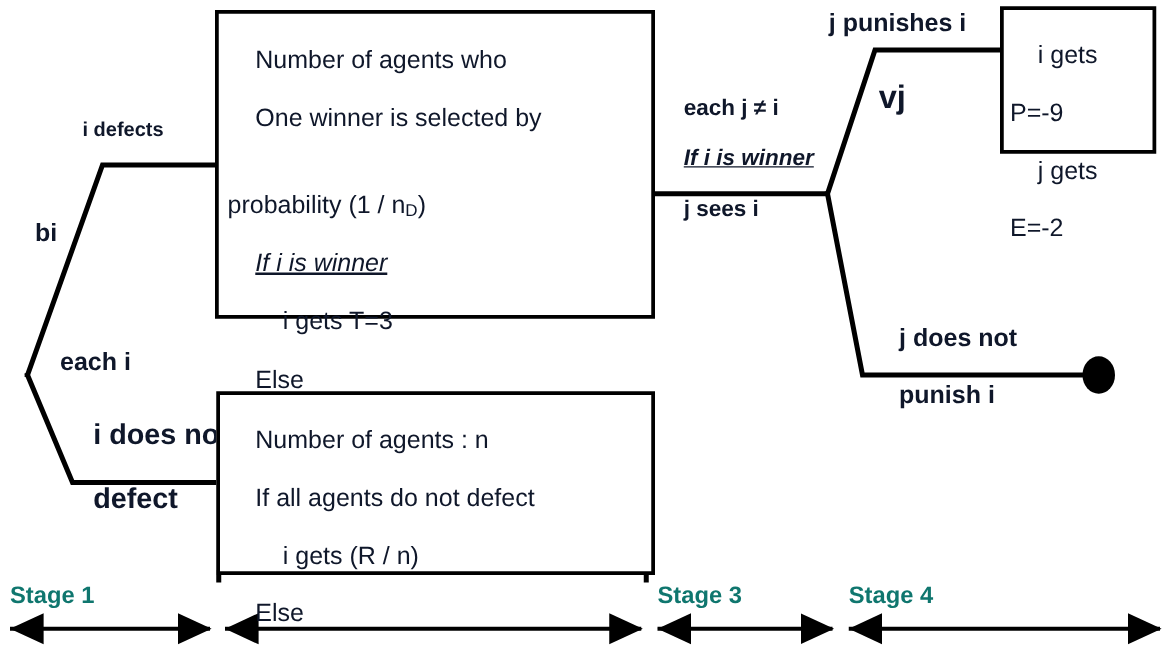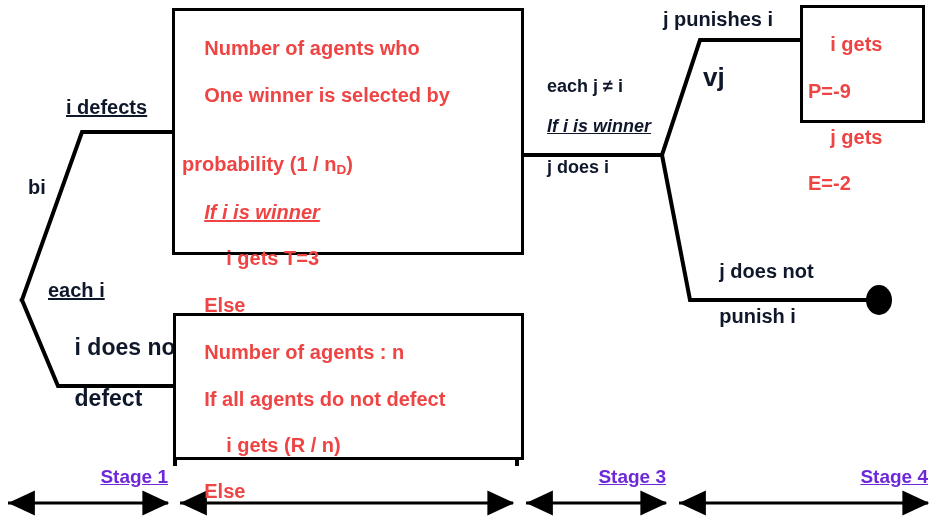--- a/index.html
+++ b/index.html
@@ -25,22 +25,22 @@
     height: 516px;
   }
   .box {
     position: absolute;
     border: 3px solid #000;
     background: #fff;
     box-sizing: border-box;
   }
   .boxtext {
     position: absolute;
-    font-weight: bold;
-    color: #ef4444;
+    font-weight: normal;
+    color: #0f172a;
     white-space: pre;
     line-height: 1.16;
   }
   .lbl {
     position: absolute;
     font-weight: bold;
     color: #0f172a;
     white-space: pre;
     line-height: 1.12;
   }
@@ -55,24 +55,23 @@
     font-size: 0.68em;
     vertical-align: -0.22em;
   }
   .ra {
     text-align: left;
     display: block;
   }
   .stage-lbl {
     position: absolute;
     font-weight: bold;
-    text-align: right;
-    color: #6d28d9;
+    text-align: left;
+    color: #0f766e;
     font-size: 19px;
-    text-decoration: underline;
   }
   .term-node {
     position: absolute;
     background: #000;
     border-radius: 50%;
   }
 </style>
 </head>
 <body>
 
@@ -101,25 +100,25 @@
       </marker>
     </defs>
     <line x1="8" y1="503" x2="168" y2="503" stroke="#000" stroke-width="3.2" marker-start="url(#ah-e)" marker-end="url(#ah-s)"></line>
     <line x1="180" y1="503" x2="513" y2="503" stroke="#000" stroke-width="3.2" marker-start="url(#ah-e)" marker-end="url(#ah-s)"></line>
     <line x1="526" y1="503" x2="666" y2="503" stroke="#000" stroke-width="3.2" marker-start="url(#ah-e)" marker-end="url(#ah-s)"></line>
     <line x1="679" y1="503" x2="928" y2="503" stroke="#000" stroke-width="3.2" marker-start="url(#ah-e)" marker-end="url(#ah-s)"></line>
   </svg>
 
   <div class="term-node" style="left:866px; top:285px; width:26px; height:30px;"></div>
 
-  <div class="lbl" style="left:66px; top:96px; font-size:20px;text-decoration:underline;">i defects</div>
+  <div class="lbl" style="left:66px; top:96px; font-size:16px;">i defects</div>
 
   <div class="lbl" style="left:28px; top:176px; font-size:20px;">bi</div>
 
-  <div class="lbl" style="left:48px; top:279px; font-size:20px;text-decoration:underline;">each i</div>
+  <div class="lbl" style="left:48px; top:279px; font-size:20px;">each i</div>
 
   <div class="lbl" style="left:49px; top:309px; font-size:23px;">
     <span>i does not</span><br>
     <span>defect</span>
   </div>
 
   <div class="box" style="left:172px; top:8px; width:352px; height:247px;"></div>
   <div class="boxtext" style="left:182px; top:14px; width:336px; font-size:20px;">
     <span>Number of agents who</span><br>
     <span>One winner is selected by</span><br>
@@ -135,21 +134,21 @@
     <span>Number of agents : n</span><br>
     <span>If all agents do not defect</span><br>
     <span class="ind" style="padding-left:22px;">i gets (R / n)</span><br>
     <span>Else</span><br>
     
   </div>
 
   <div class="lbl" style="left:527px; top:56px; font-size:18px;">
     <span>each j ≠ i</span><br>
     <span class="ital-u">If i is winner</span><br>
-    <span>j does i</span>
+    <span>j sees i</span>
   </div>
 
   <div class="lbl" style="left:663px; top:8px; font-size:20px;">j punishes i</div>
 
   <div class="lbl" style="left:655px; top:63px; font-size:26px;margin-left:48px;">vj</div>
 
   <div class="lbl" style="left:697px; top:238px; font-size:20px;">
     <span>j does not</span><br>
     <span>punish i</span>
   </div>

